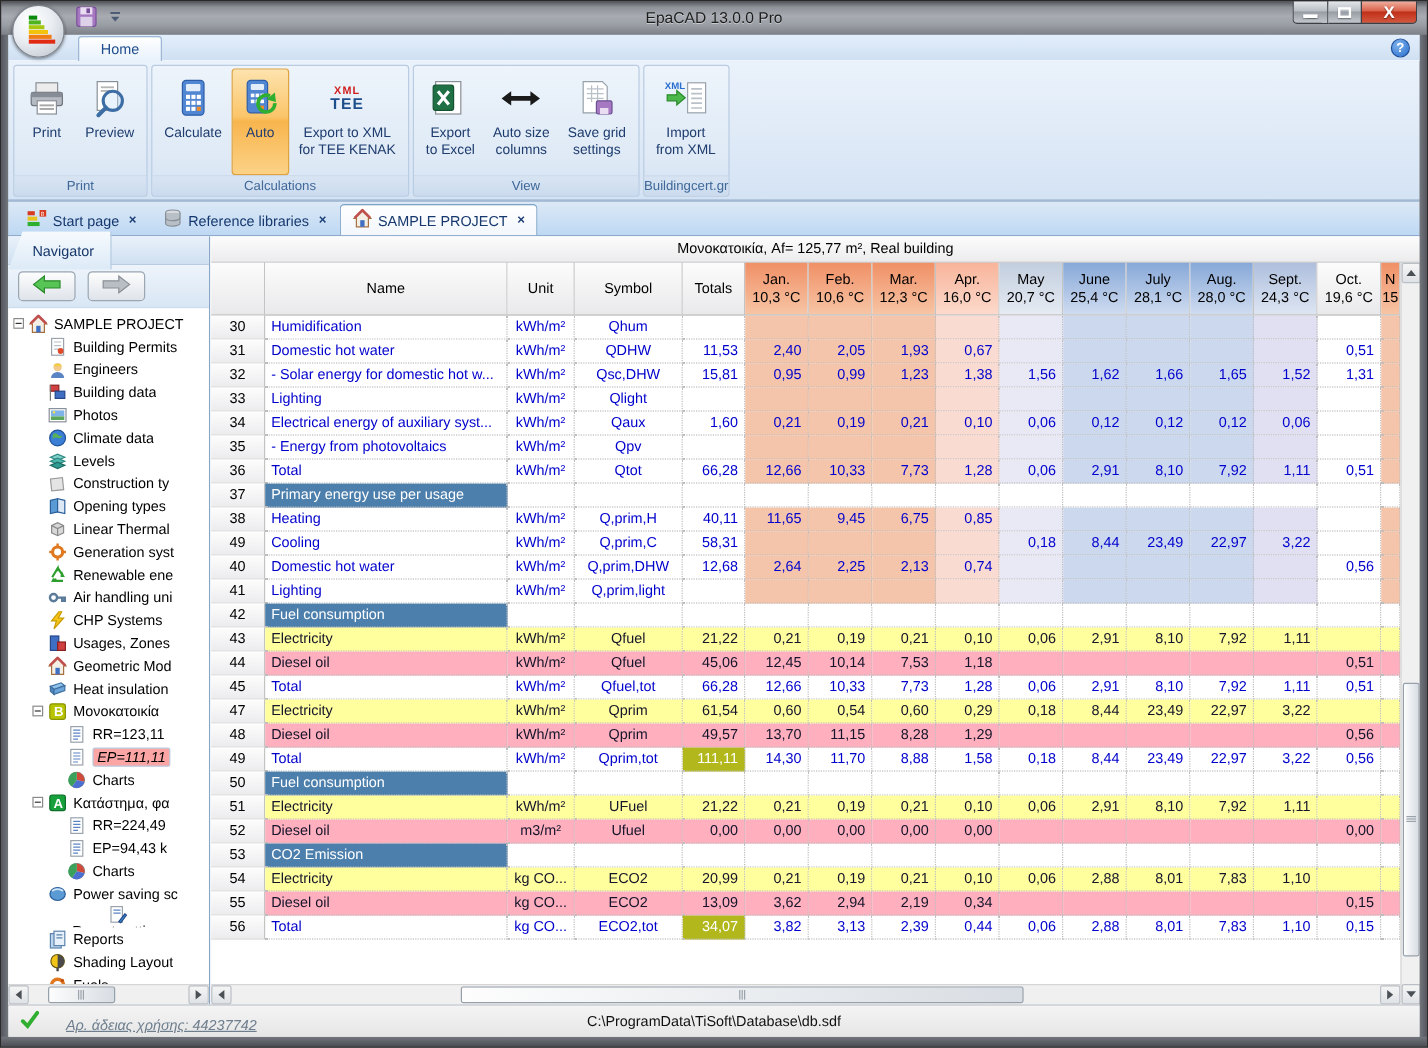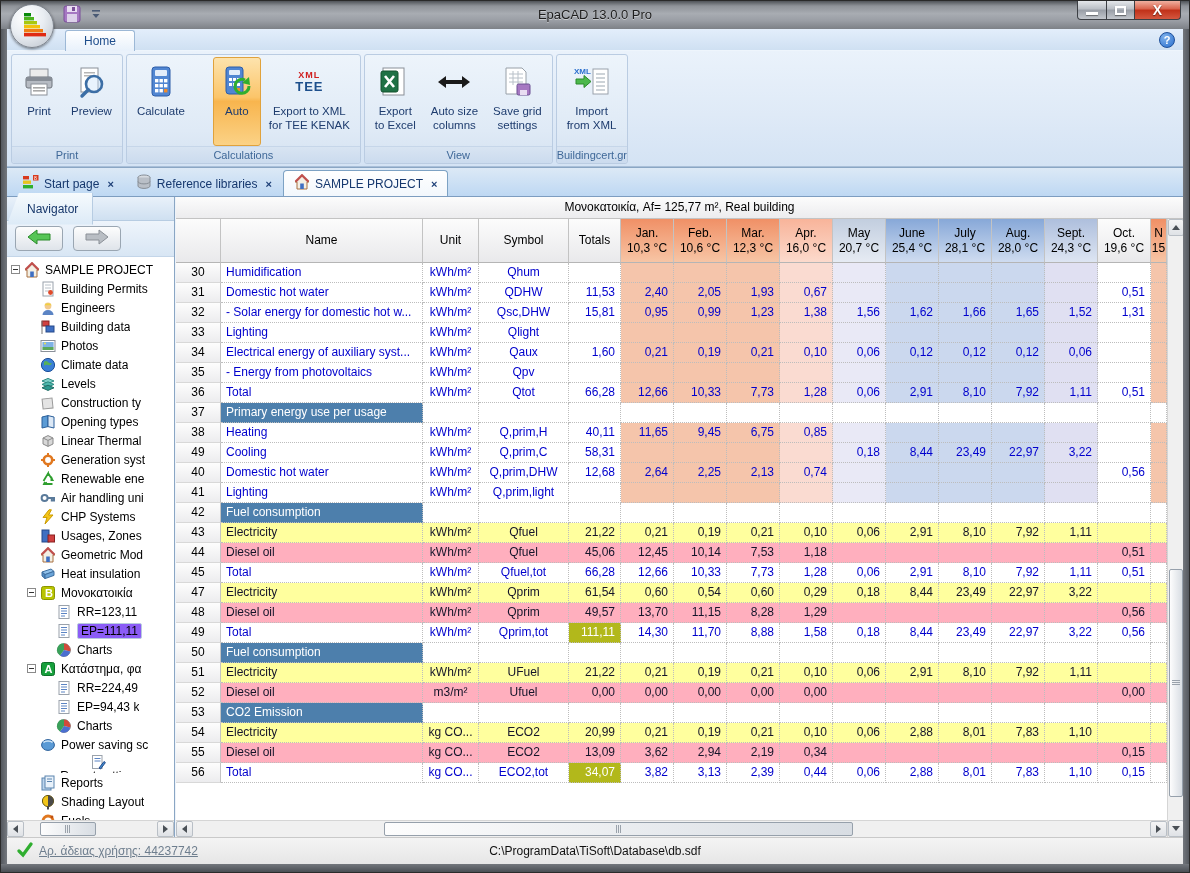--- a/index.html
+++ b/index.html
@@ -33,21 +33,21 @@
 
   
   .ribbon-tabrow { height:22px; background:linear-gradient(180deg,#e3eefb,#cfe0f2); position:relative; flex:0 0 auto; border-bottom:1px solid #eef5fc; }
   .ribbon-tab { position:absolute; left:58px; top:1px; height:21px; padding:0 18px; background:linear-gradient(180deg,#ffffff,#e8f1fb); border:1px solid #9cb8d6; border-bottom:none; border-radius:3px 3px 0 0; color:#1f4e8c; display:flex; align-items:center; cursor:pointer; }
   .help-btn { position:absolute; right:8px; top:3px; width:16px; height:16px; border-radius:50%; background:radial-gradient(circle at 35% 30%,#7fb2ec,#2a6fce); color:#fff; font-weight:bold; font-size:11px; display:flex; align-items:center; justify-content:center; cursor:pointer; border:1px solid #1d4f9a; }
   .ribbon { height:116px; background:linear-gradient(180deg,#eaf2fb 0%,#dfeaf7 55%,#d4e3f4 100%); border-bottom:1px solid #a9bfd8; display:flex; align-items:stretch; padding:3px 2px 2px 4px; gap:3px; flex:0 0 auto; }
   .rgroup { border:1px solid #bacce2; border-radius:3px; background:linear-gradient(180deg,#edf4fb,#dfeaf6 70%,#d5e2f1); display:flex; flex-direction:column; flex:0 0 auto; }
   .rgroup-body { flex:1; display:flex; align-items:stretch; padding:2px 3px 0 3px; gap:1px; }
   .rgroup-label { height:17px; text-align:center; color:#3f6898; font-size:11px; line-height:16px; background:linear-gradient(180deg,#d8e4f2,#cbdbee); border-top:1px solid #c6d6e9; border-radius:0 0 3px 3px; }
   .rbtn { display:flex; flex-direction:column; align-items:center; justify-content:flex-start; padding:5px 6px 2px 6px; border:1px solid transparent; border-radius:3px; cursor:pointer; min-width:46px; }
-  .rbtn.active { background:linear-gradient(180deg,#fde3ad,#fbc56a 45%,#f8b54e 50%,#fbd286); border-color:#e0a23c;margin-left:20px; }
+  .rbtn.active { background:linear-gradient(180deg,#fde3ad,#fbc56a 45%,#f8b54e 50%,#fbd286); border-color:#e0a23c; }
   .rbtn .ricon { height:38px; display:flex; align-items:center; justify-content:center; }
   .rbtn .rlabel { margin-top:3px; color:#1e3c6e; text-align:center; white-space:pre-line; line-height:14px; font-size:11.5px; }
   .xmltee { display:flex; flex-direction:column; align-items:center; line-height:1; }
   .xmltee .xml { color:#d02020; font-size:9px; font-weight:bold; letter-spacing:1px; }
   .xmltee .tee { color:#1d4f8c; font-size:13px; font-weight:bold; letter-spacing:1px; }
 
   
   .doctabs { height:30px; background:linear-gradient(180deg,#dcE9f6,#bed8f3); border-top:1px solid #8aa6c4; border-bottom:1px solid #7d9dc0; display:flex; align-items:flex-end; padding-left:4px; flex:0 0 auto; }
   .dtab { height:26px; display:flex; align-items:center; gap:5px; padding:0 10px; color:#16386e; cursor:pointer; border:1px solid transparent; border-bottom:none; }
   .dtab.active { background:linear-gradient(180deg,#ffffff,#f2f7fc); border-color:#7da2c4; border-radius:4px 4px 0 0; }
@@ -62,21 +62,21 @@
   .nav-header .navtab { height:32px; display:flex; align-items:center; padding:0 14px 0 20px; color:#17376b; background:linear-gradient(180deg,#f6fafd,#dceaf7); border-right:1px solid #b7cce2; clip-path:polygon(12px 0,100% 0,100% 100%,0 100%); }
   .nav-btns { height:36px; background:linear-gradient(180deg,#eef4fb,#d8e6f4); display:flex; align-items:center; gap:10px; padding-left:8px; border-bottom:1px solid #c4d6e9; flex:0 0 auto; }
   .nav-btn { width:48px; height:25px; border:1px solid #9aa6b2; border-radius:4px; background:linear-gradient(180deg,#fdfdfd,#dfe4ea); display:flex; align-items:center; justify-content:center; cursor:pointer; }
   .tree { flex:1; overflow:hidden; background:#fff; padding:3px 0 0 4px; }
   .titem { height:19px; display:flex; align-items:center; white-space:nowrap; overflow:hidden; cursor:pointer; color:#000; }
   .titem .exp { width:9px; height:9px; border:1px solid #8a8a8a; background:#fff; margin-right:4px; flex:0 0 auto; position:relative; }
   .titem .exp::after { content:""; position:absolute; left:1px; top:3px; width:5px; height:1px; background:#333; }
   .titem .noexp { width:13px; flex:0 0 auto; }
   .ticon { width:16px; height:15px; margin-right:5px; flex:0 0 auto; display:flex; align-items:center; justify-content:center; }
   .tlabel { overflow:hidden; }
-  .tlabel.sel { background:#8b5cf6; border:1px solid #b9cbde; border-radius:2px; padding:0 3px; }
+  .tlabel.sel { background:#fca5a5; border:1px solid #b9cbde; border-radius:2px; padding:0 3px;font-style:italic; }
   .nav-hscroll { height:17px; flex:0 0 auto; }
 
   
   .sb { background:#f0f0f0; display:flex; align-items:stretch; }
   .sb-h { flex-direction:row; height:17px; border-top:1px solid #d5d5d5; }
   .sb-v { flex-direction:column; width:17px; border-left:1px solid #d5d5d5; }
   .sb-btn { flex:0 0 17px; background:linear-gradient(180deg,#f5f5f5,#dfe2e6); border:1px solid #b9bfc6; border-radius:2px; display:flex; align-items:center; justify-content:center; cursor:pointer; }
   .sb-track { flex:1; position:relative; }
   .sb-thumb { position:absolute; background:linear-gradient(90deg,#fdfdfd,#d8dde3); border:1px solid #96a0ab; border-radius:2px; cursor:pointer; }
   .sb-h .sb-thumb { top:1px; bottom:1px; }
@@ -120,21 +120,21 @@
   .tint-warm { background:#f5c5ab; }
   .tint-warmlight { background:#fadbd1; }
   .tint-coolfaint { background:#e9e9f6; }
   .tint-cool { background:#cbd8ee; }
   .tint-coolmid { background:#e0e0f2; }
   .spacer { flex:1; }
   .vscroll { width:17px; flex:0 0 auto; }
 
   
   .statusbar { height:27px; background:linear-gradient(180deg,#f4f4f4,#e6e6e6); border-top:1px solid #c9c9c9; display:flex; align-items:center; padding:0 10px; position:relative; flex:0 0 auto; }
-  .lic { display:flex; align-items:center; gap:6px; color:#6e7e8e; }
+  .lic { display:flex; align-items:flex-end; gap:22px; color:#6e7e8e;font-style:italic; }
   .lic .txt { text-decoration:underline; cursor:pointer; }
   .dbpath { position:absolute; left:0; right:0; text-align:center; color:#111; }
 </style>
 </head>
 <body>
 
 <div class="window">
 
   <div class="titlebar">
     <div class="appbtn">

